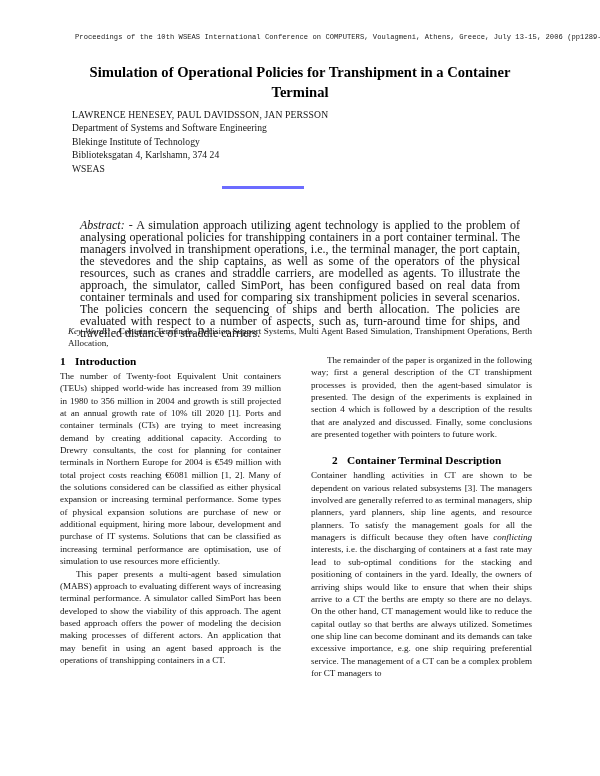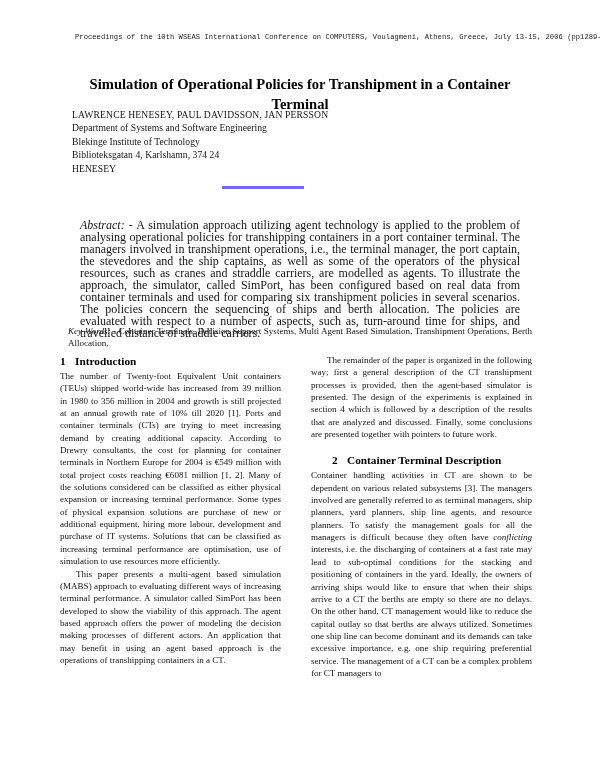--- a/index.html
+++ b/index.html
@@ -46,21 +46,21 @@
     left: 72px;
     width: 456px;
     text-align: center;
   }
   .paper-title {
     font-family: "Liberation Serif", serif;
     font-weight: bold;
     font-size: 14.6px;
     line-height: 20px;
     color: #000000;
-    margin: 12px;
+    margin: 0;
   }
 
   
   .author-block {
     position: absolute;
     top: 108px;
     left: 72px;
     width: 456px;
     text-align: left;
     font-size: 9.6px;
@@ -168,21 +168,21 @@
 
   <div class="title-block">
     <h1 class="paper-title">Simulation of Operational Policies for Transhipment in a Container Terminal</h1>
   </div>
 
   <div class="author-block">
     <div class="authors-line">LAWRENCE HENESEY, PAUL DAVIDSSON, JAN PERSSON</div>
     <div class="aff-line">Department of Systems and Software Engineering</div>
     <div class="aff-line">Blekinge Institute of Technology</div>
     <div class="aff-line">Biblioteksgatan 4, Karlshamn, 374 24</div>
-    <div class="aff-line">HENESEY</div>
+    <div class="aff-line">WSEAS</div>
   </div>
 
   <div class="sep-rule"></div>
 
   <div class="abstract-block">
     <p class="abstract-p"><span class="ital">Abstract:</span><span> </span><span>-</span><span> </span><span>A simulation approach utilizing agent technology is applied to the problem of analysing operational policies for transhipping containers in a port container terminal. The managers involved in transhipment operations, i.e., the terminal manager, the port captain, the stevedores and the ship captains, as well as some of the operators of the physical resources, such as cranes and straddle carriers, are modelled as agents. To illustrate the approach, the simulator, called SimPort, has been configured based on real data from container terminals and used for comparing six transhipment policies in several scenarios. The policies concern the sequencing of ships and berth allocation. The policies are evaluated with respect to a number of aspects, such as, turn-around time for ships, and travelled distance of straddle carriers.</span></p>
   </div>
 
   <div class="kw-block">
     <p class="kw-p"><span class="ital">Key-Words:</span><span> </span><span>-</span><span> </span><span>Container Terminals, Decision Support Systems, Multi Agent Based Simulation, Transhipment Operations, Berth Allocation,</span></p>

